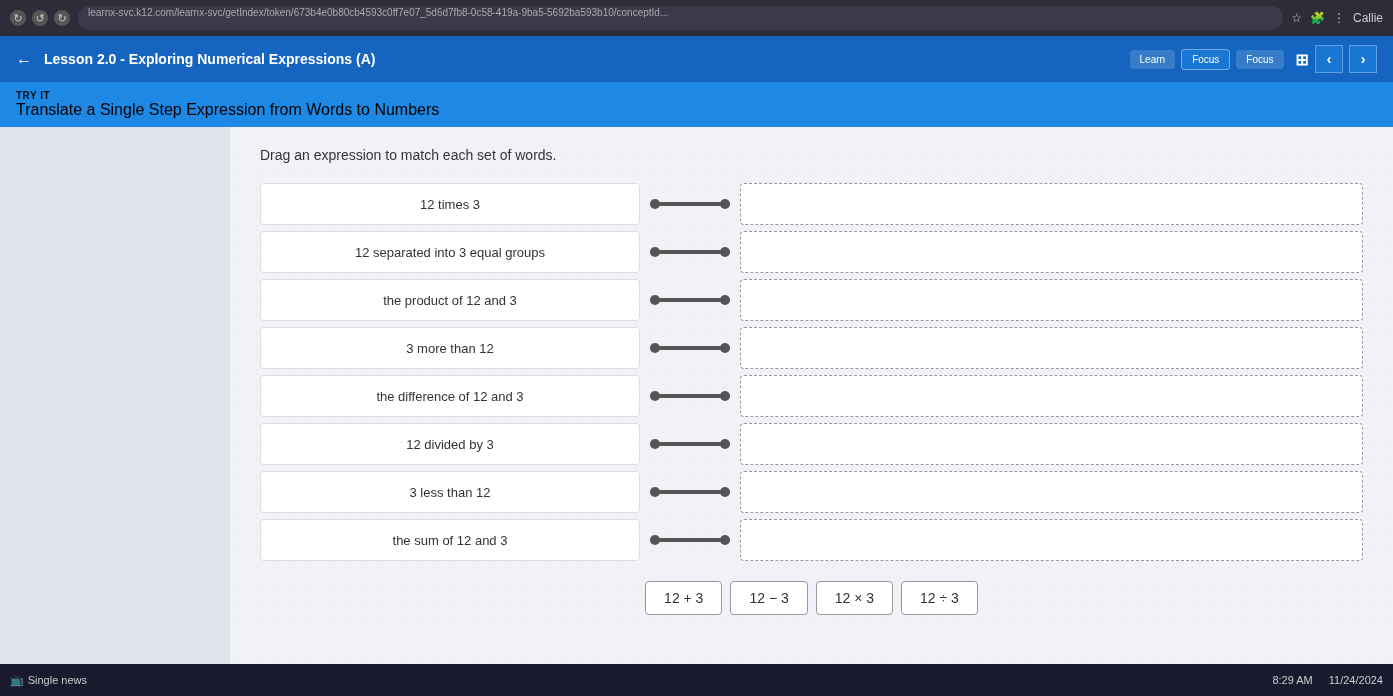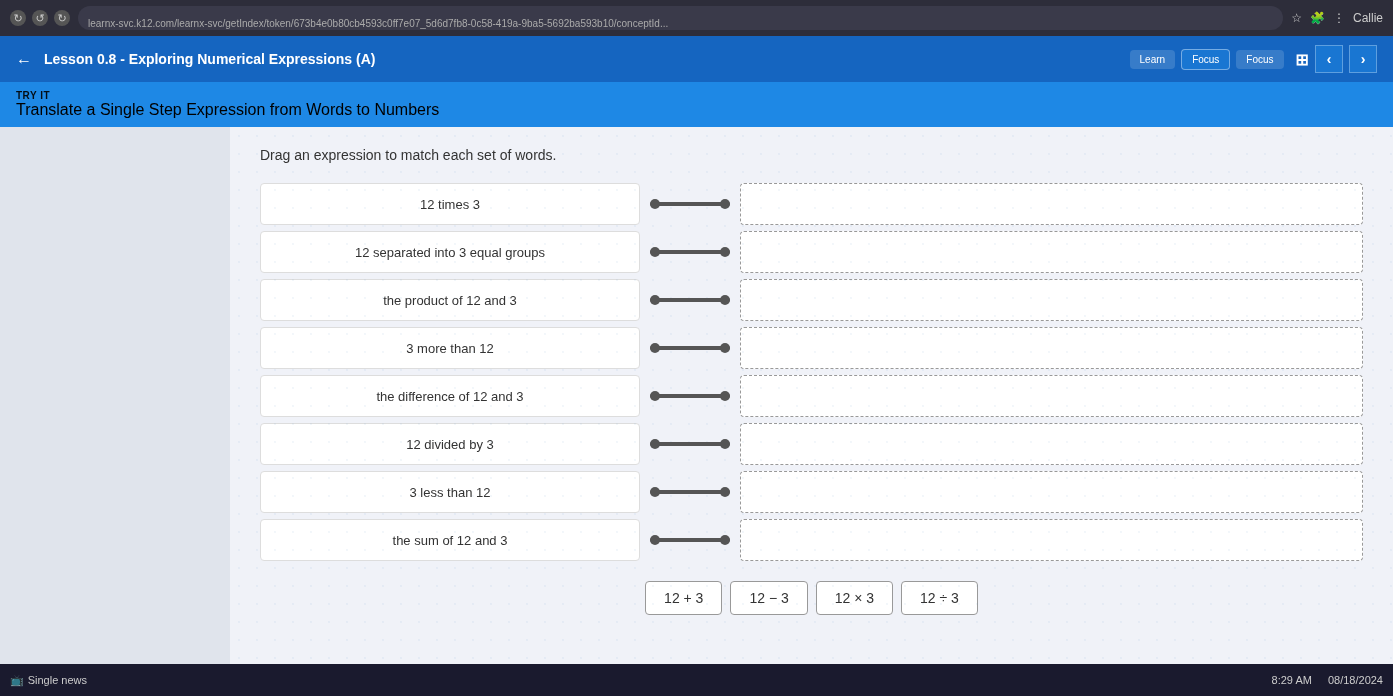--- a/index.html
+++ b/index.html
@@ -32,21 +32,21 @@
       border-radius: 50%;
       background: #555;
       display: flex; align-items: center; justify-content: center;
     }
     .address-bar {
       flex: 1;
       background: #3a3a4a;
       border-radius: 12px;
       height: 22px;
       display: flex;
-      align-items: flex-start;
+      align-items: flex-end;
       padding: 12px 10px;
       color: #aaa;
       font-size: 10px;
       overflow: hidden;
       white-space: nowrap;
     }
     .browser-right {
       display: flex;
       gap: 8px;
       align-items: center;
@@ -310,21 +310,21 @@
     <span>☆</span>
     <span>🧩</span>
     <span>⋮</span>
     <span>Callie</span>
   </div>
 </div>
 
 <div class="app-header">
   <div class="header-left">
     <span style="font-size:16px;">←</span>
-    <span>Lesson 0.8 - Exploring Numerical Expressions (A)</span>
+    <span>Lesson 2.0 - Exploring Numerical Expressions (A)</span>
   </div>
   <div class="header-right">
     <button class="header-btn">Learn</button>
     <button class="header-btn active">Focus</button>
     <button class="header-btn">Focus</button>
     <span style="font-size:16px; margin-left:6px;">⊞</span>
     <div class="nav-arrow">‹</div>
     <div class="nav-arrow">›</div>
   </div>
 </div>
@@ -401,15 +401,15 @@
   </div>
 </div>
 
 <div class="taskbar">
   <div class="taskbar-item">
     <span>📺</span>
     <span>Single news</span>
   </div>
   <div class="taskbar-right">
     <span>8:29 AM</span>
-    <span>08/18/2024</span>
+    <span>11/24/2024</span>
   </div>
 </div>
 
 </body></html>

